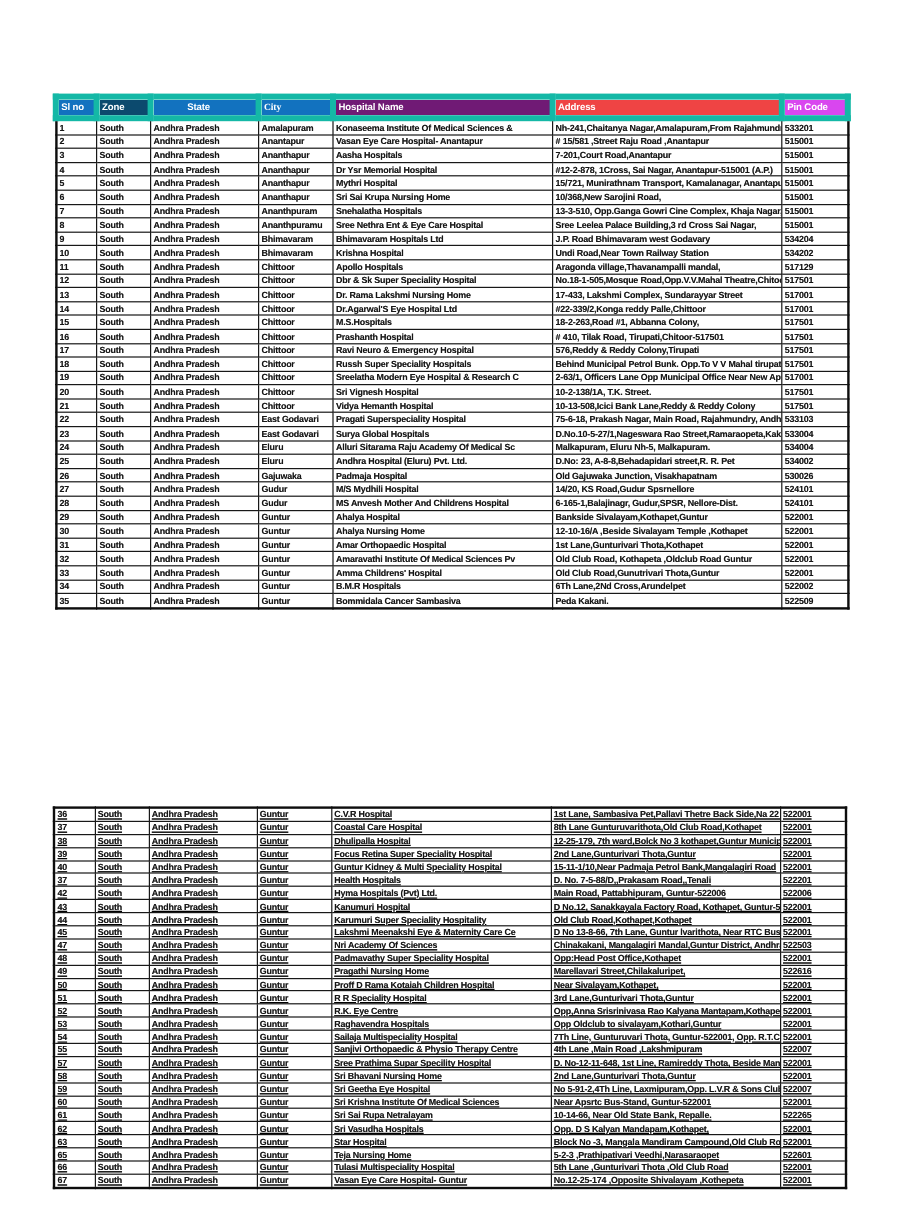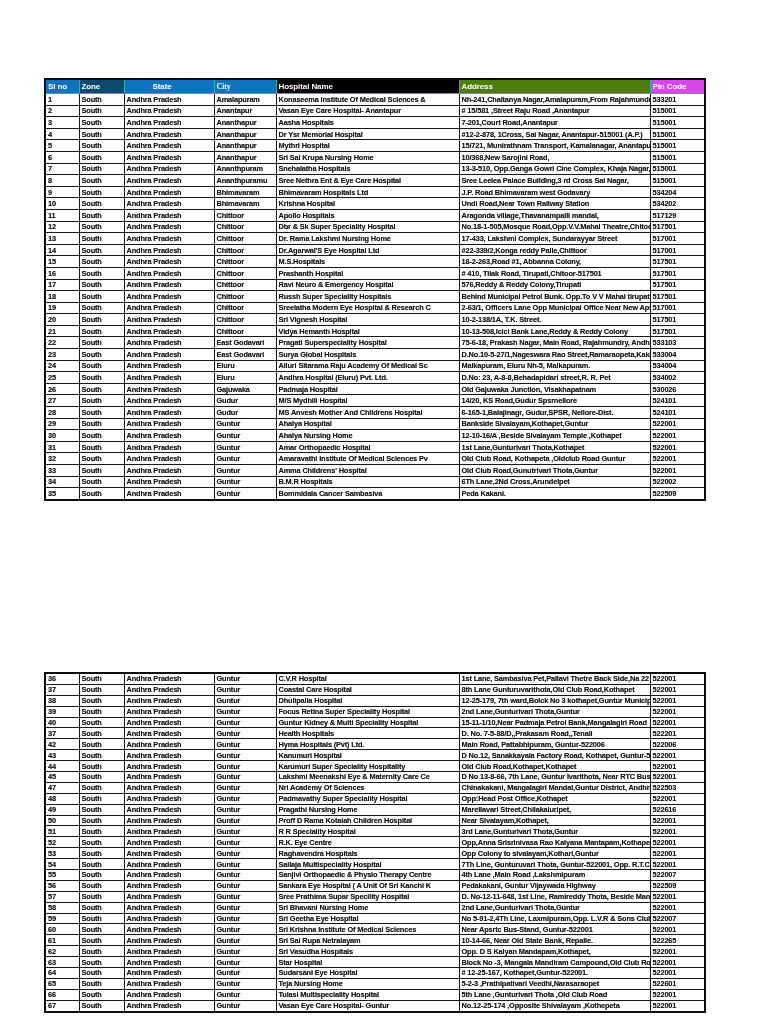--- a/index.html
+++ b/index.html
@@ -7,26 +7,26 @@
     width:768px;height:1024px;background:#ffffff;position:relative;overflow:hidden;
     font-family:"Liberation Sans", sans-serif;
   }
   .page{position:absolute;left:0;top:0;width:768px;height:1024px;background:#fff;}
   table.hosp{
     position:absolute;left:44px;width:660px;
     border-collapse:collapse;table-layout:fixed;
     border:2px solid #0d0d0d;
   }
   #table-block-1{top:78px;}
-  #table-block-2{top:672px;}
+  #table-block-2{top:672px;text-decoration:underline;}
   col.c1{width:34px;} col.c2{width:45px;} col.c3{width:90px;}
   col.c4{width:62px;} col.c5{width:183px;} col.c6{width:191px;} col.c7{width:55px;}
   th{
     color:#fff;font-size:8px;font-weight:bold;text-align:left;
-    padding:1px 2px;border:1px solid #14b8a6;height:11px;
+    padding:1px 2px;border:5px solid #14b8a6;height:11px;
     white-space:nowrap;overflow:hidden;letter-spacing:-0.1px;
   }
   td{
     font-size:7.4px;font-weight:bold;color:#161616;
     padding:0 2px;border:1px solid #181818;
     overflow:hidden;white-space:nowrap;letter-spacing:-0.15px;
     text-shadow:0 0 0.4px rgba(40,40,40,.55);
   }
   #table-block-1 td{height:10.6px;}
   #table-block-2 td{height:9.9px;}
@@ -45,22 +45,22 @@
         <col class="c5">
         <col class="c6">
         <col class="c7">
     </colgroup>
     <thead>
       <tr id="header-row">
           <th style="background: rgb(18, 114, 191); color: rgb(255, 255, 255);">Sl no</th>
           <th style="background: #0c4a6e; color: rgb(255, 255, 255);">Zone</th>
           <th style="background: rgb(18, 114, 191); color: rgb(255, 255, 255); padding-left: 28px;">State</th>
           <th style="background: rgb(18, 114, 191); color: rgb(255, 255, 255); font-family: Liberation Serif, serif;">City</th>
-          <th style="background: #000000; color: rgb(255, 255, 255);">Hospital Name</th>
-          <th style="background: #4d7c0f; color: rgb(255, 255, 255);">Address</th>
+          <th style="background: #701a75; color: rgb(255, 255, 255);">Hospital Name</th>
+          <th style="background: #ef4444; color: rgb(255, 255, 255);">Address</th>
           <th style="background: #d946ef; color: rgb(255, 255, 255);">Pin Code</th>
         </tr>
     </thead>
     <tbody id="tbody-1">
         <tr>
           <td>1</td>
           <td>South</td>
           <td>Andhra Pradesh</td>
           <td>Amalapuram</td>
           <td>Konaseema Institute Of Medical Sciences &amp;</td>
@@ -530,21 +530,21 @@
           <td>R.K. Eye Centre</td>
           <td>Opp,Anna Srisrinivasa Rao Kalyana Mantapam,Kothapet</td>
           <td>522001</td>
         </tr>
         <tr>
           <td>53</td>
           <td>South</td>
           <td>Andhra Pradesh</td>
           <td>Guntur</td>
           <td>Raghavendra Hospitals</td>
-          <td>Opp Colony to sivalayam,Kothari,Guntur</td>
+          <td>Opp Oldclub to sivalayam,Kothari,Guntur</td>
           <td>522001</td>
         </tr>
         <tr>
           <td>54</td>
           <td>South</td>
           <td>Andhra Pradesh</td>
           <td>Guntur</td>
           <td>Sailaja Multispeciality Hospital</td>
           <td>7Th Line, Gunturuvari Thota, Guntur-522001, Opp. R.T.C. B</td>
           <td>522001</td>
@@ -552,29 +552,20 @@
         <tr>
           <td>55</td>
           <td>South</td>
           <td>Andhra Pradesh</td>
           <td>Guntur</td>
           <td>Sanjivi Orthopaedic &amp; Physio Therapy Centre</td>
           <td>4th Lane ,Main Road ,Lakshmipuram</td>
           <td>522007</td>
         </tr>
         <tr>
-          <td>56</td>
-          <td>South</td>
-          <td>Andhra Pradesh</td>
-          <td>Guntur</td>
-          <td>Sankara Eye Hospital ( A Unit Of Sri Kanchi K</td>
-          <td>Pedakakani, Guntur Vijaywada Highway</td>
-          <td>522509</td>
-        </tr>
-        <tr>
           <td>57</td>
           <td>South</td>
           <td>Andhra Pradesh</td>
           <td>Guntur</td>
           <td>Sree Prathima Supar Specility Hospital</td>
           <td>D. No-12-11-648, 1st Line, Ramireddy Thota, Beside Manip</td>
           <td>522001</td>
         </tr>
         <tr>
           <td>58</td>
@@ -621,29 +612,20 @@
           <td>Opp. D S Kalyan Mandapam,Kothapet,</td>
           <td>522001</td>
         </tr>
         <tr>
           <td>63</td>
           <td>South</td>
           <td>Andhra Pradesh</td>
           <td>Guntur</td>
           <td>Star Hospital</td>
           <td>Block No -3, Mangala Mandiram Campound,Old Club Road</td>
-          <td>522001</td>
-        </tr>
-        <tr>
-          <td>64</td>
-          <td>South</td>
-          <td>Andhra Pradesh</td>
-          <td>Guntur</td>
-          <td>Sudarsani Eye Hospital</td>
-          <td># 12-25-167, Kothapet,Guntur-522001.</td>
           <td>522001</td>
         </tr>
         <tr>
           <td>65</td>
           <td>South</td>
           <td>Andhra Pradesh</td>
           <td>Guntur</td>
           <td>Teja Nursing Home</td>
           <td>5-2-3 ,Prathipativari Veedhi,Narasaraopet</td>
           <td>522601</td>

